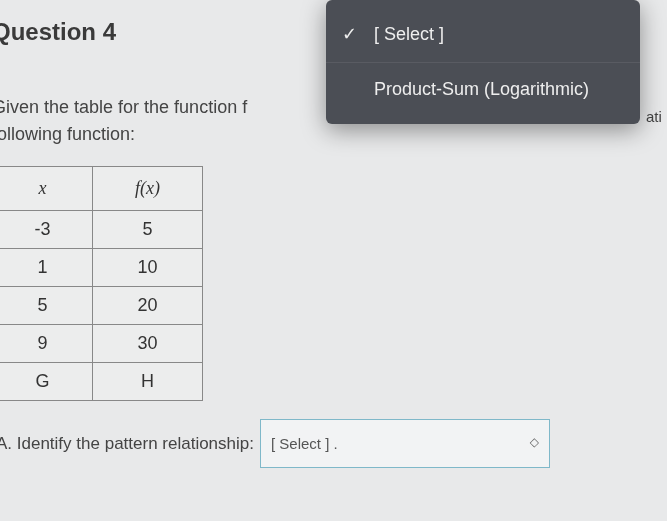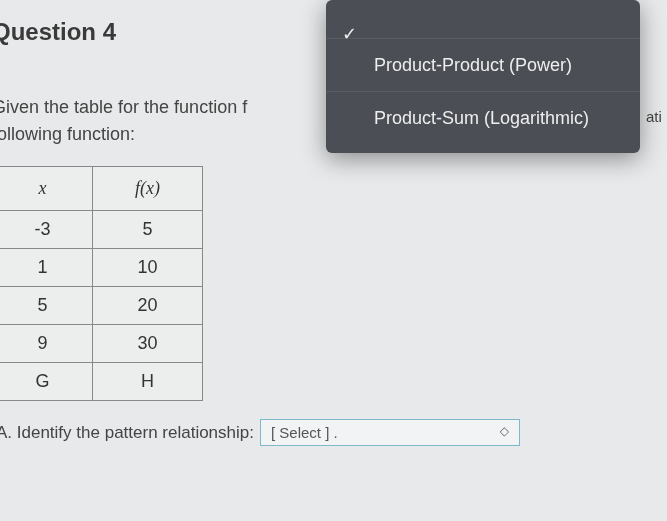--- a/index.html
+++ b/index.html
@@ -55,22 +55,22 @@
   font-size: 17px;
   color: #444;
   margin-left: -4px;
   display: flex;
   align-items: center;
   gap: 6px;
 }
 .select-box {
   border: 1.5px solid #7fb8c9;
   background: #f2f3f4;
-  padding: 4px 10px;
-  width: 260px;
+  padding: 15px 10px;
+  width: 290px;
   font-size: 15px;
   color: #555;
   display: flex;
   align-items: flex-start;
   justify-content: space-between;
 }
 .updown {
   font-size: 12px;
   color: #666;
 }
@@ -156,20 +156,18 @@
       <span class="updown">◇</span>
     </div>
   </div>
 </div>
 
 <div class="right-fragment">ati</div>
 
 <div class="dropdown">
   <div class="opt">
     <span class="check">✓</span>
-  </div>
-  <div class="opt">
-    <span>Product-Product (Power)</span>
+    <span>[ Select ]</span>
   </div>
   <div class="opt">
     <span>Product-Sum (Logarithmic)</span>
   </div>
 </div>
 
 </body></html>

